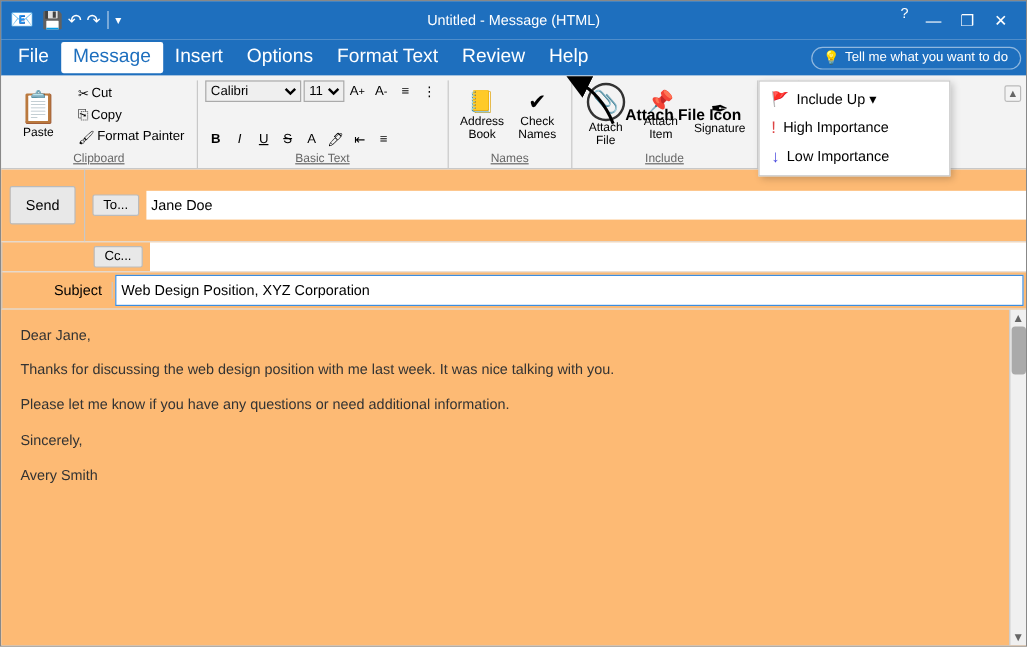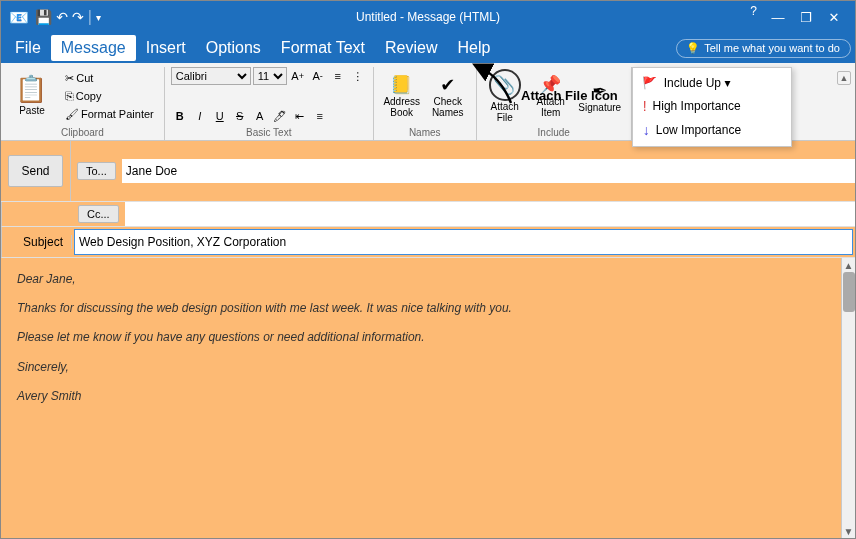--- a/index.html
+++ b/index.html
@@ -75,20 +75,21 @@
       align-items: center;
       gap: 2px;
       flex: 1;
     }
     .ribbon-group-label {
       font-size: 10px;
       color: #666;
       padding: 2px 0 2px 0;
       text-align: center;
       width: 100%;
+      text-decoration: underline;
     }
     .ribbon-btn-small {
       display: flex; align-items: center; gap: 2px;
       padding: 2px 4px; cursor: pointer; border-radius: 2px;
       font-size: 11px; height: 18px;
     }
     .ribbon-btns-col { display: flex; flex-direction: column; }
 
     
     .paste-area { display: flex; gap: 4px; align-items: stretch; }
@@ -209,21 +210,21 @@
     
     .email-body {
       flex: 1;
       padding: 12px 16px;
       font-size: 12px;
       line-height: 1.6;
       color: #333;
       overflow-y: auto;
       position: relative;
     }
-    .email-body p { margin-bottom: 10px; font-style: italic; }
+    .email-body p { margin-bottom: 10px; }
 
     
     .scroll-right {
       width: 14px;
       background: #f0f0f0;
       border-left: 1px solid #c8c8c8;
       display: flex; flex-direction: column;
       align-items: center;
     }
     .scroll-arrow {
@@ -429,21 +430,21 @@
 
       <div class="compose-field" style="border-left: 1px solid #c8c8c8;">
         <div style="width:70px; border-right:1px solid #c8c8c8; display:flex; align-items:center; justify-content:flex-end;"></div>
         <div style="display:flex; align-items:center; flex:1;">
           <button class="compose-field-btn">Cc...</button>
           <input class="compose-field-input" value="" style="">
         </div>
       </div>
 
       <div class="compose-field" style="border-left: 1px solid #c8c8c8;">
-        <div style="width:70px; border-right:1px solid #c8c8c8; display:flex; align-items:center; justify-content:flex-end; padding-right:8px;">
+        <div style="width:92px; border-right:1px solid #c8c8c8; display:flex; align-items:center; justify-content:flex-end; padding-right:8px;">
           <span>Subject</span>
         </div>
         <input class="subject-input" value="Web Design Position, XYZ Corporation" style="">
       </div>
 
       <div style="display:flex; flex:1; overflow:hidden;">
         <div class="email-body">
           <p>Dear Jane,</p>
           <p>Thanks for discussing the web design position with me last week. It was nice talking with you.</p>
           <p>Please let me know if you have any questions or need additional information.</p>

